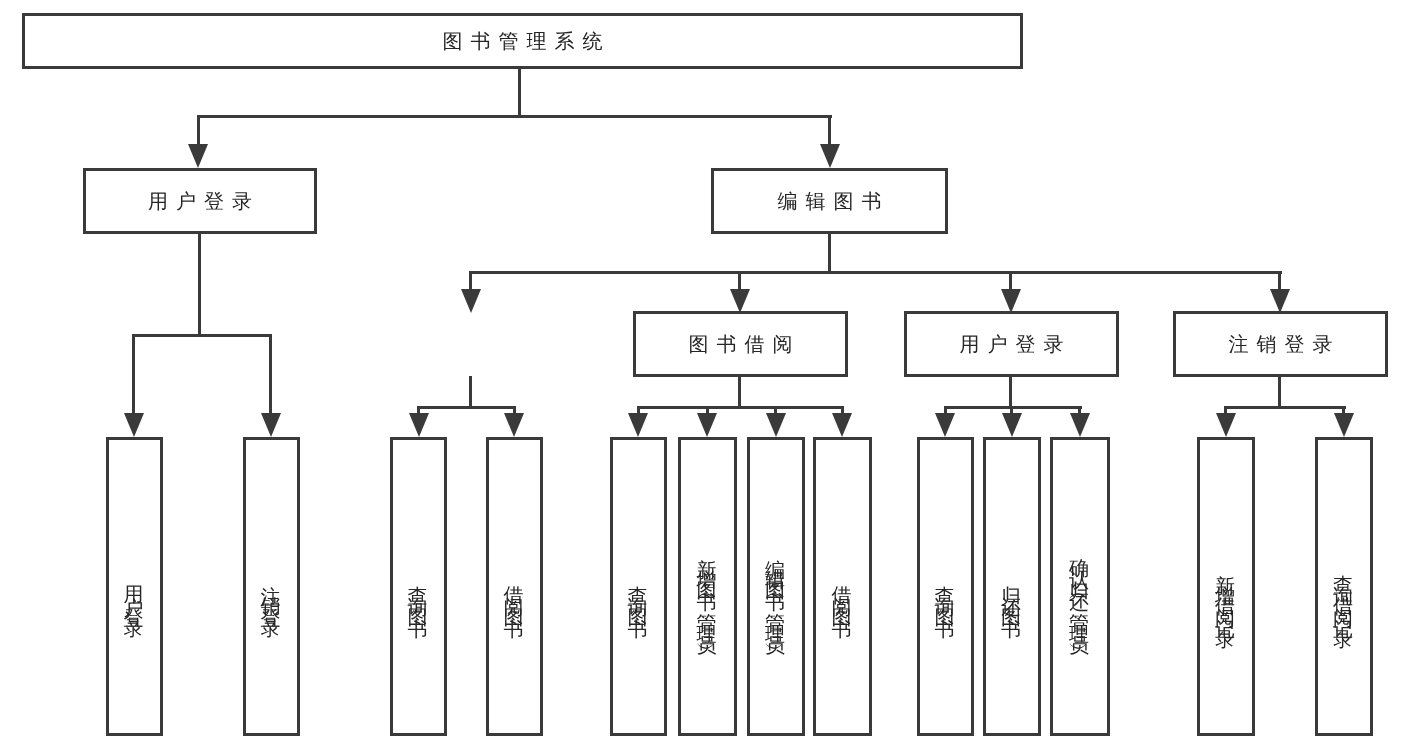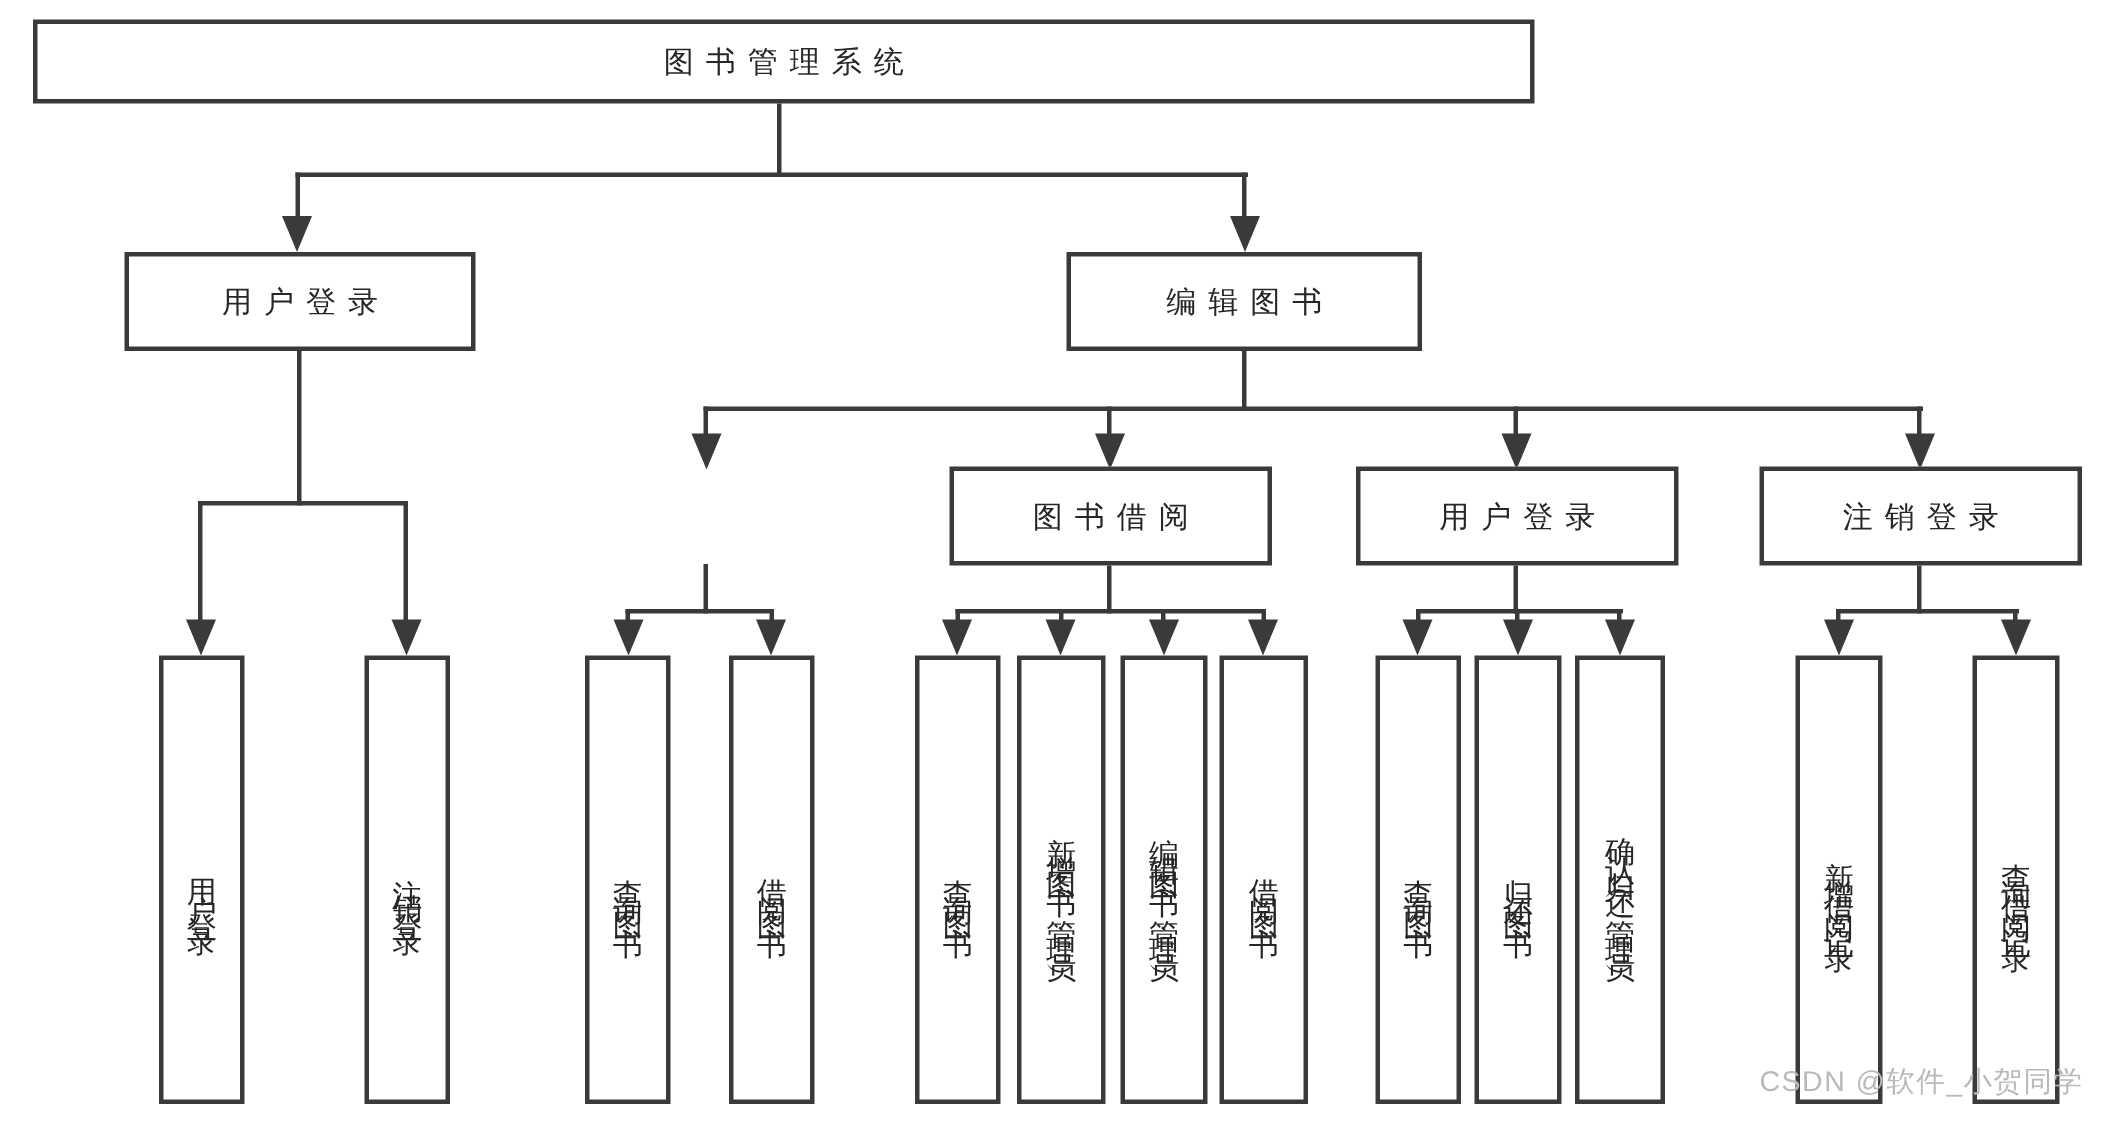--- a/index.html
+++ b/index.html
@@ -154,14 +154,13 @@
   <div class="box vbox" style="left:1050px;top:437px;width:60px;height:299px">
     <span>确认归还（管理员）</span>
   </div>
   <div class="box vbox" style="left:1197px;top:437px;width:58px;height:299px">
     <span>新增借阅记录</span>
   </div>
   <div class="box vbox" style="left:1315px;top:437px;width:58px;height:299px">
     <span>查询借阅记录</span>
   </div>
 
-  <div class="watermark">CSDN @软件_小贺同学</div>
 </div>
 
 </body></html>

